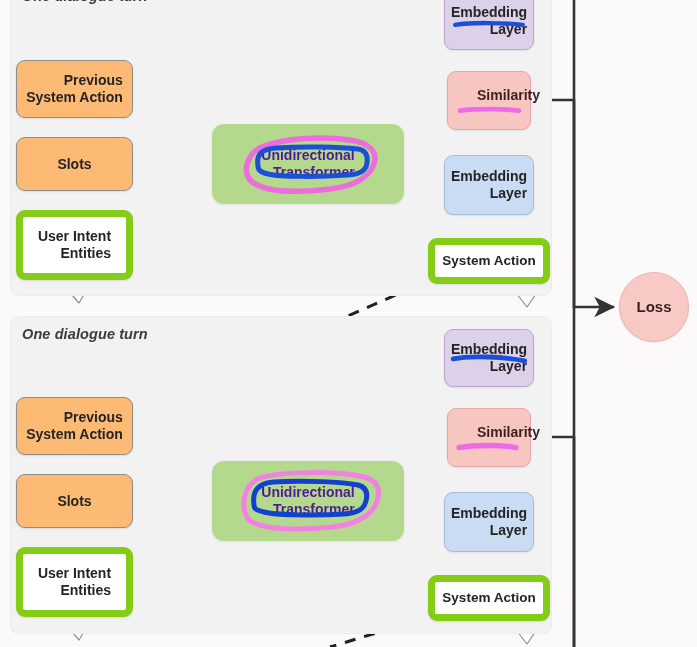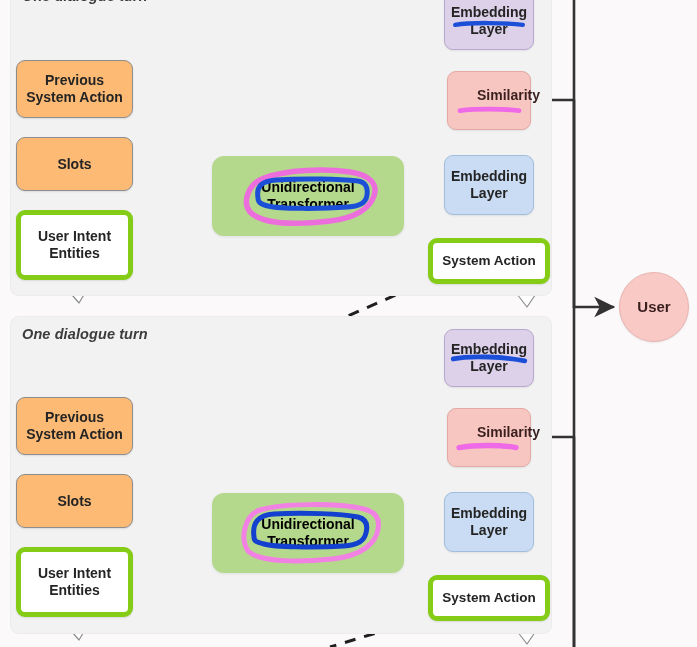--- a/index.html
+++ b/index.html
@@ -37,35 +37,34 @@
     display:flex;
     align-items:center;
     justify-content:center;
     text-align:center;
     font-size:14px;
     font-weight:700;
     color:#242424;
     line-height:1.18;
     border-radius:9px;
   }
-  .node .lbl{position:relative;z-index:3;white-space:pre-line;}
+  .node .lbl{position:relative;z-index:3;white-space:pre-line;text-align:right;}
 
   .node-input{
     background:#fdba74;
     border:1px solid #8d8d8d;
     box-shadow:0 1px 2px rgba(0,0,0,.10);
   }
 
   .node-transformer{
     background:#b5d98c;
     border:none;
     border-radius:12px;
-    color:#000000;
+    color:#4c1d95;
     box-shadow:0 1px 3px rgba(0,0,0,.08);
-    margin-top:32px;
   }
 
   .node-emb-purple{
     background:#ddd1ea;
     border:1px solid #b9a8cf;
     box-shadow:0 1px 2px rgba(0,0,0,.08);
   }
   .node-emb-blue{
     background:#c9dcf3;
     border:1px solid #a2bedd;
@@ -73,21 +72,21 @@
   }
   .node-similarity{
     background:#f8c6c0;
     border:1px solid #e3a9a4;
     color:#3a1f1f;
     box-shadow:0 1px 2px rgba(0,0,0,.08);
     padding-left:39px;
   }
   .node-callout{
     background:#ffffff;
-    border:5px solid #84cc16;
+    border:7px solid #84cc16;
     box-shadow:0 1px 2px rgba(0,0,0,.10);
   }
   .node-loss{
     background:#f8c9c5;
     border:1px solid #eab4b0;
     border-radius:50%;
     color:#3a1f1f;
     font-size:15px;
     box-shadow:0 1px 2px rgba(0,0,0,.08);
   }
@@ -278,16 +277,16 @@
   <div class="node node-emb-blue" style="left:444px;top:492px;width:90px;height:60px;">
     <span class="lbl">Embedding
 Layer</span>
   </div>
 
   <div class="node node-callout" style="left:428px;top:575px;width:122px;height:46px;font-size:13.5px;">
     <span class="lbl">System Action</span>
   </div>
 
   <div class="node node-loss" style="left:619px;top:272px;width:70px;height:70px;">
-    <span class="lbl">User</span>
+    <span class="lbl">Loss</span>
   </div>
 
 </div>
 
 </body></html>

